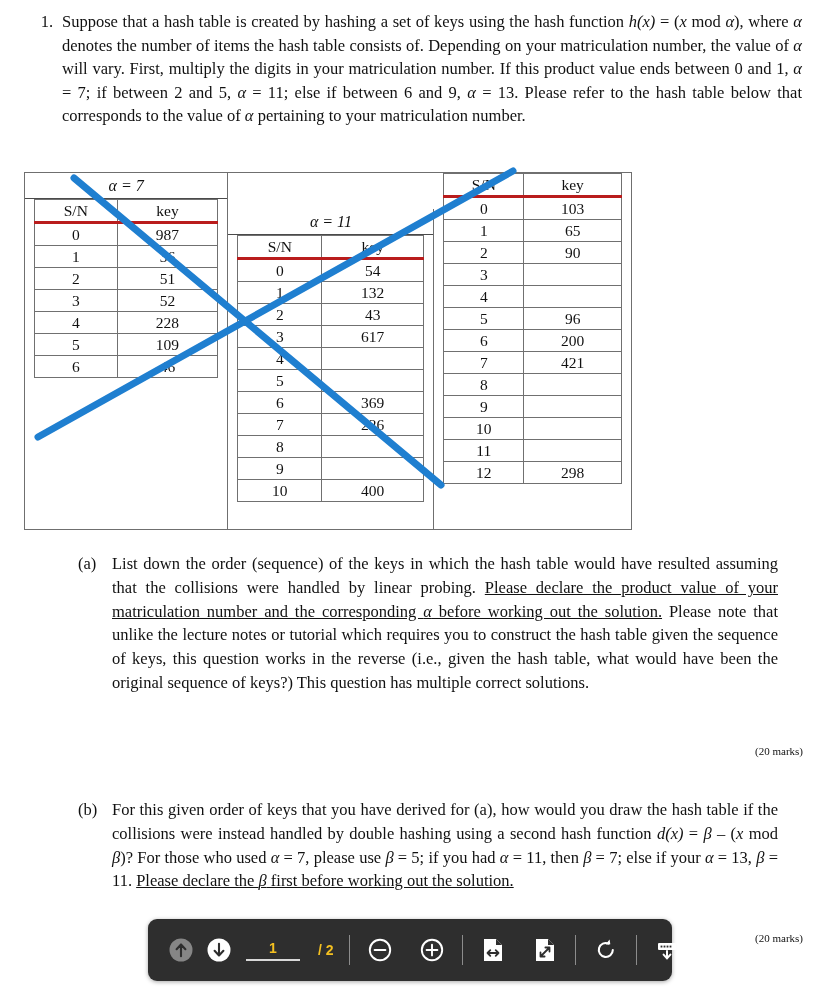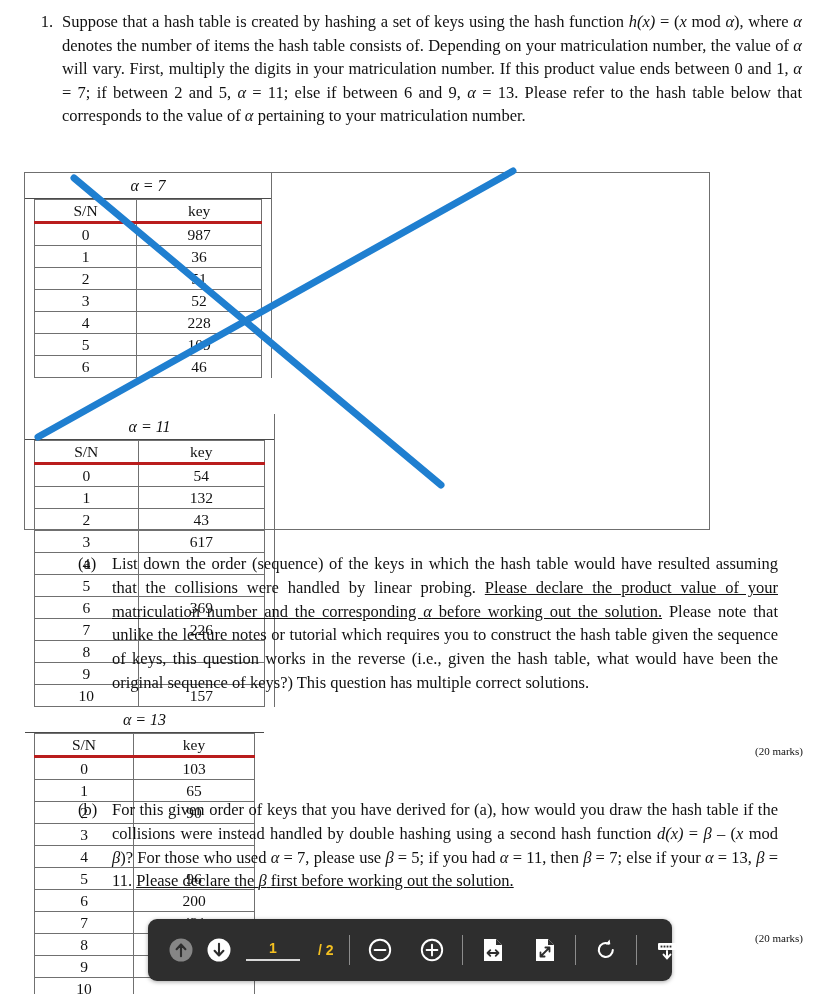--- a/index.html
+++ b/index.html
@@ -38,25 +38,24 @@
     text-justify: inter-word;
   }
   .q-body p { margin: 0; }
   i.it { font-style: italic; margin-top: 19px; }
   b.bd { font-weight: normal; }
 
   
   #tables-frame {
     position: absolute;
     left: 24px; top: 172px;
-    width: 686px; height: 358px;
+    width: 608px; height: 358px;
     border: 1px solid #6f6f6f;
     background: #fff;
     display: flex;
-    flex-direction: column;
   }
   .tcol {
     border-right: 1px solid #6f6f6f;
     display: flex;
     flex-direction: column;
   }
   .tcol:last-child { border-right: none; }
   .tcol-a7  { width: 247px; }
   .tcol-a11 { width: 250px; margin-top: 36px; }
   .tcol-a13 { width: 239px; }
@@ -304,31 +303,28 @@
           <tr>
               <td>8</td>
               <td></td>
             </tr>
           <tr>
               <td>9</td>
               <td></td>
             </tr>
           <tr>
               <td>10</td>
-              <td>157</td>
+              <td>400</td>
             </tr>
         </tbody>
       </table>
     </div>
   </div>
 
   <div class="tcol tcol-a13">
-    <div class="alpha-head">
-      <span class="sym">α = 13</span>
-    </div>
     <div class="inner-wrap">
       <table class="ht">
         <colgroup>
             <col class="c-sn">
             <col class="c-key">
           </colgroup>
         <thead>
           <tr>
             <th>S/N</th>
             <th>key</th>

